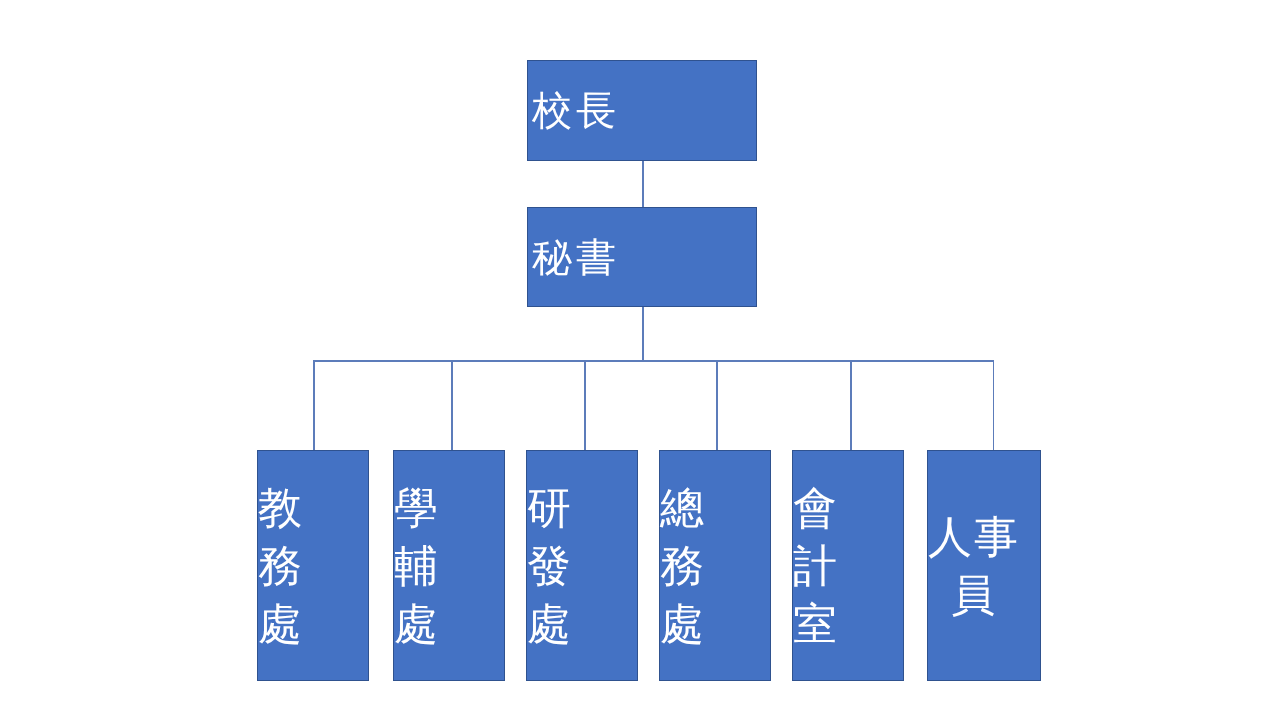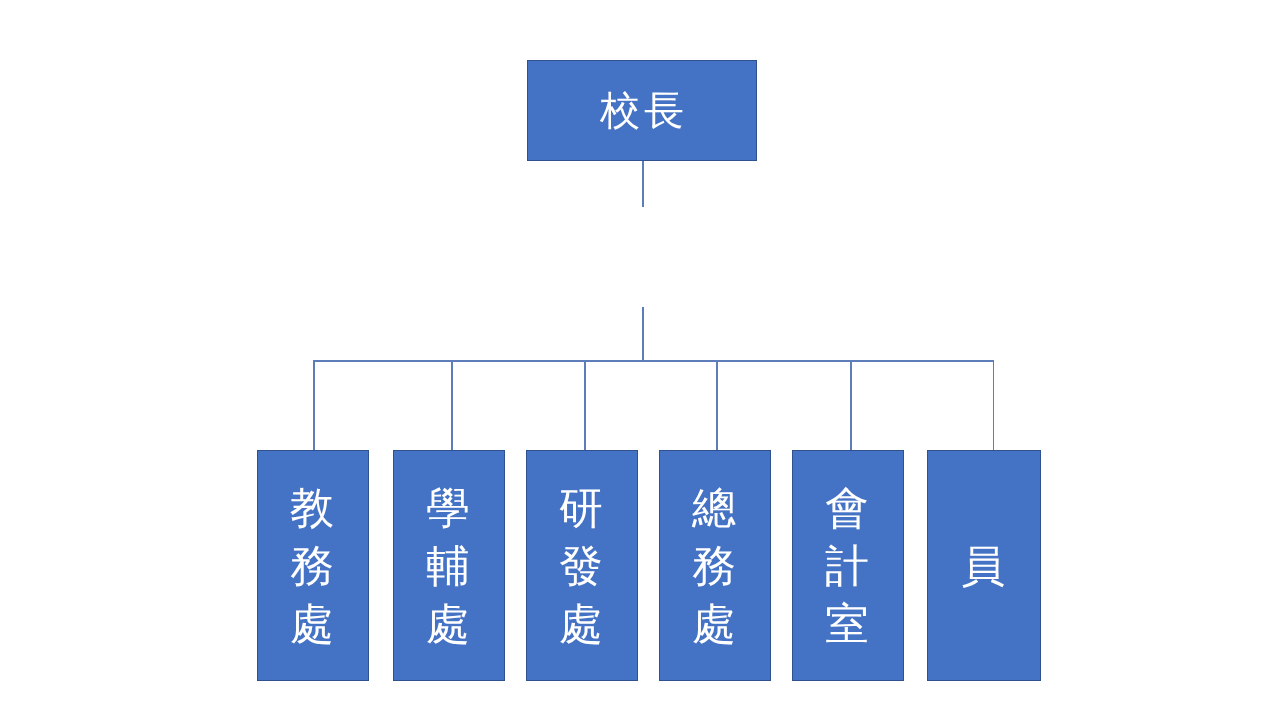--- a/index.html
+++ b/index.html
@@ -22,21 +22,21 @@
     background:var(--background);
   }
   .node{
     position:absolute;
     background:var(--node-fill);
     border:1.5px solid var(--node-border);
     box-sizing:border-box;
     color:var(--text);
     display:flex;
     align-items:center;
-    justify-content:center;
+    justify-content:flex-start;
     text-align:center;
   }
   .node-top{
     left:527px;
     width:230px;
     font-size:40px;
     letter-spacing:4px;
   }
   .node-top .lbl{ padding-left:4px; } 
   .node-dept{
@@ -69,20 +69,23 @@
   <div class="conn v" style="left:451px;top:360px;height:90px"></div>
   <div class="conn v" style="left:584px;top:360px;height:90px"></div>
   <div class="conn v" style="left:716px;top:360px;height:90px"></div>
   <div class="conn v" style="left:850px;top:360px;height:90px"></div>
   <div class="conn v" style="left:992.5px;top:360px;height:90px"></div>
 
   <div class="node node-top" style="top:60px;height:101px">
     <span class="lbl">校長</span>
   </div>
 
+  <div class="node node-top" style="top:207px;height:100px">
+    <span class="lbl">秘書</span>
+  </div>
 
   <div class="node node-dept" style="left:257px">
     <span>
       <span class="line">教</span>
       <span class="line">務</span>
       <span class="line">處</span>
     </span>
   </div>
 
   <div class="node node-dept" style="left:393px">
@@ -112,17 +115,18 @@
   <div class="node node-dept" style="left:792px">
     <span>
       <span class="line">會</span>
       <span class="line">計</span>
       <span class="line">室</span>
     </span>
   </div>
 
   <div class="node node-dept" style="left:927px;width:114px">
     <span>
+      <span class="line">人事</span>
       <span class="line">員</span>
     </span>
   </div>
 
 </div>
 
 </body></html>

